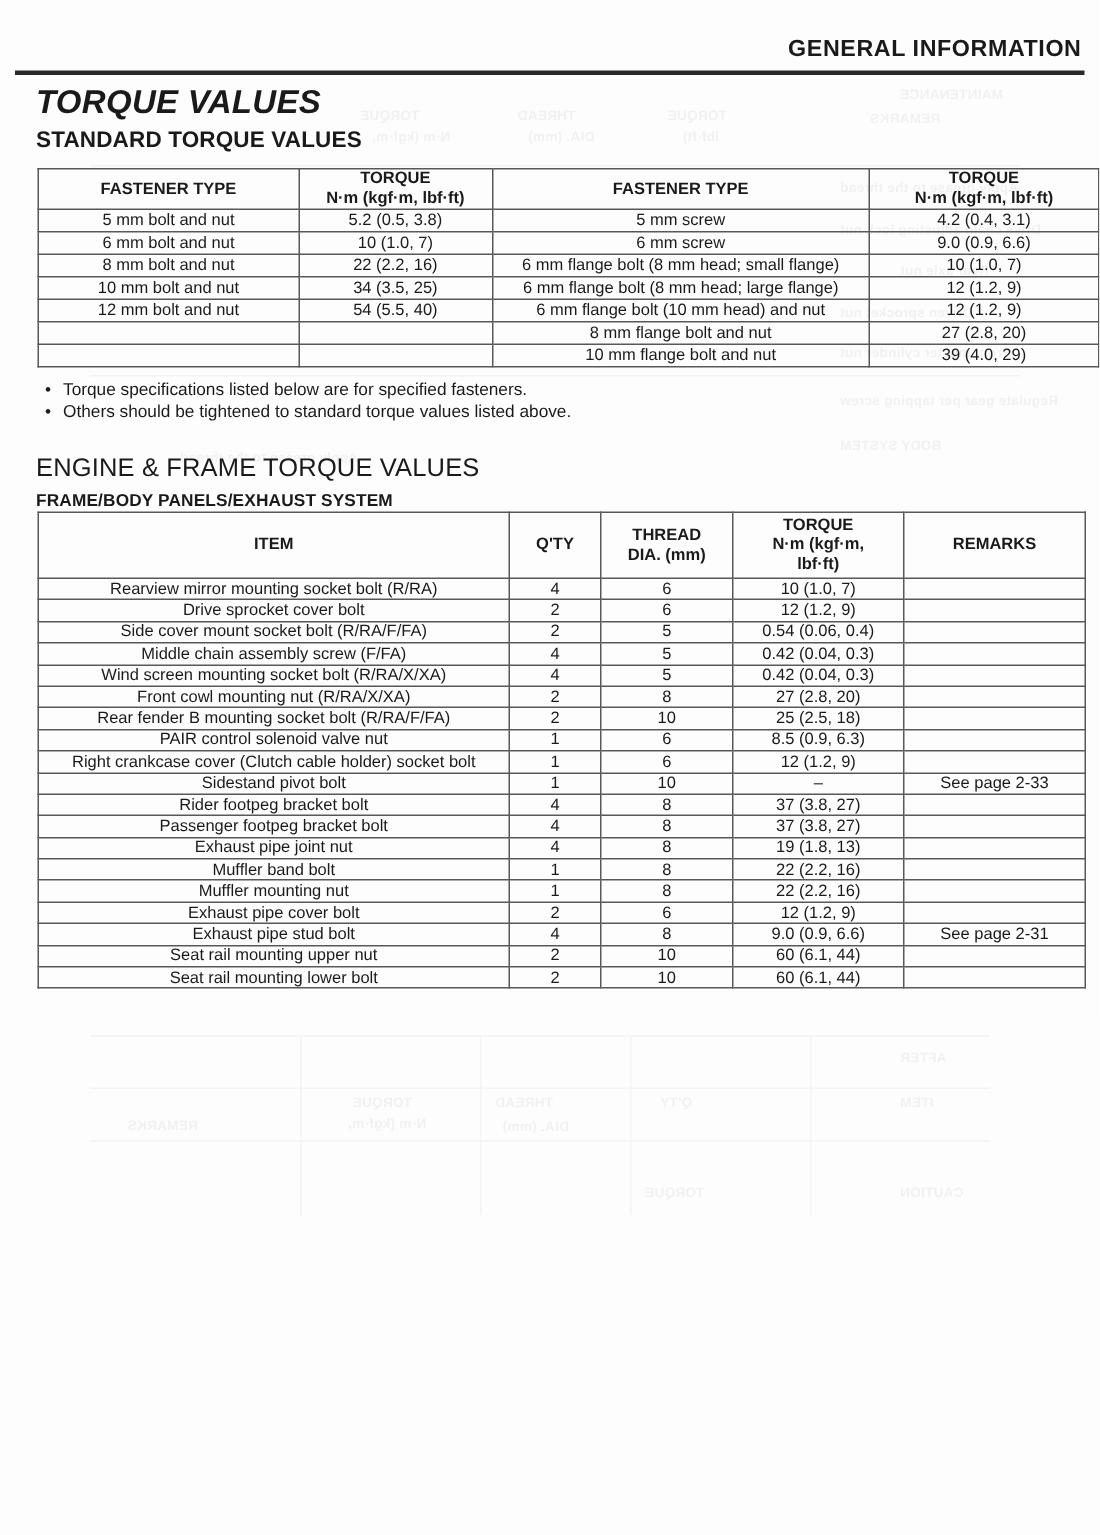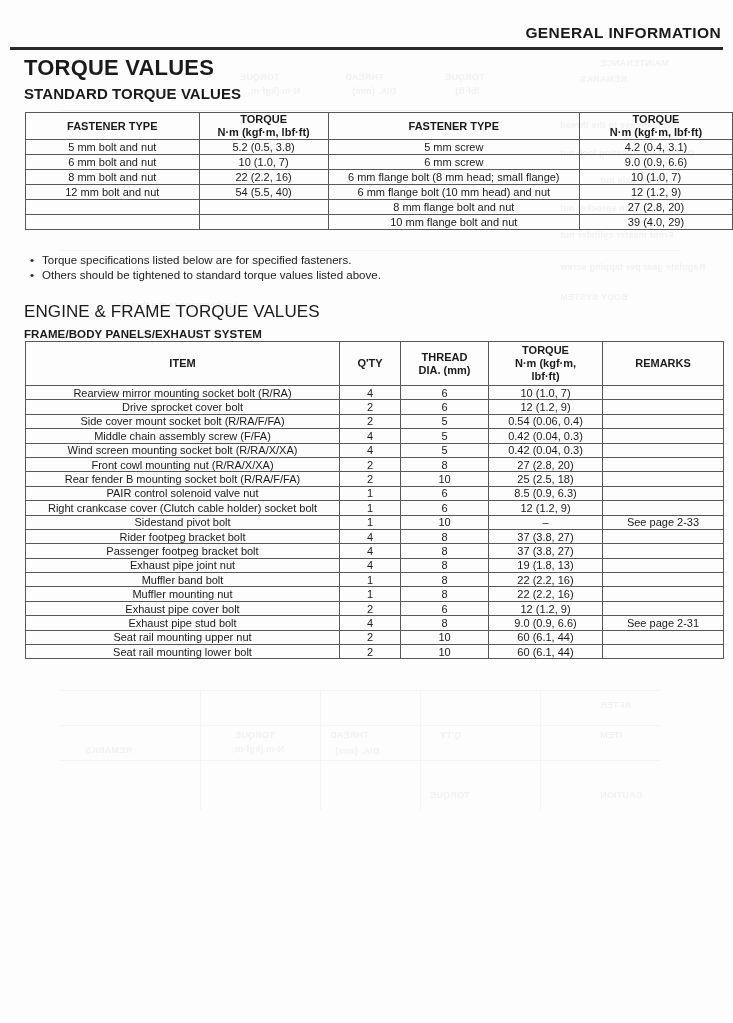--- a/index.html
+++ b/index.html
@@ -63,20 +63,21 @@
   }
 
   
   .h1 {
     position: absolute;
     left: 24px;
     top: 55px;
     font-size: 22px;
     font-weight: bold;
     letter-spacing: .2px;
+    font-style: italic;
   }
   .h2 {
     position: absolute;
     left: 24px;
     top: 85px;
     font-size: 15px;
     font-weight: bold;
     letter-spacing: .1px;
   }
   .h1b {
@@ -234,20 +235,26 @@
             <td class="l">6 mm screw</td>
             <td class="c">9.0 (0.9, 6.6)</td>
           </tr>
           <tr>
             <td class="l">8 mm bolt and nut</td>
             <td class="c">22 (2.2, 16)</td>
             <td class="l">6 mm flange bolt (8 mm head; small flange)</td>
             <td class="c">10 (1.0, 7)</td>
           </tr>
           <tr>
+            <td class="l">10 mm bolt and nut</td>
+            <td class="c">34 (3.5, 25)</td>
+            <td class="l">6 mm flange bolt (8 mm head; large flange)</td>
+            <td class="c">12 (1.2, 9)</td>
+          </tr>
+          <tr>
             <td class="l">12 mm bolt and nut</td>
             <td class="c">54 (5.5, 40)</td>
             <td class="l">6 mm flange bolt (10 mm head) and nut</td>
             <td class="c">12 (1.2, 9)</td>
           </tr>
           <tr>
             <td class="l"></td>
             <td class="c"></td>
             <td class="l">8 mm flange bolt and nut</td>
             <td class="c">27 (2.8, 20)</td>

